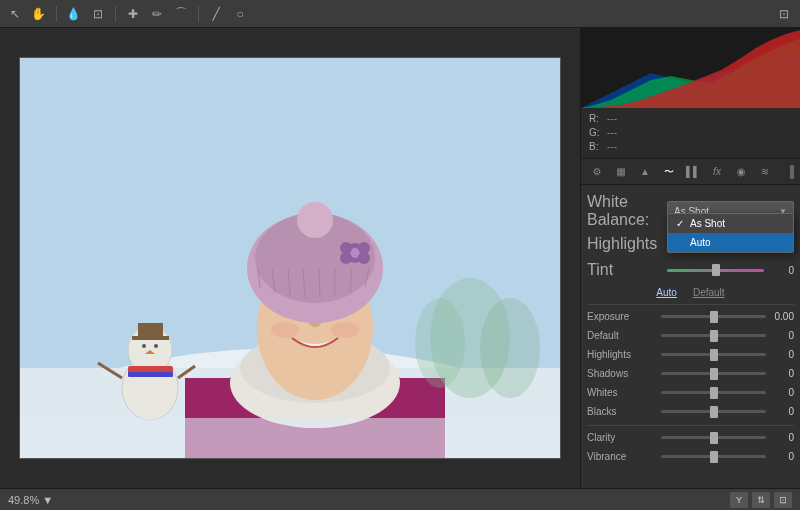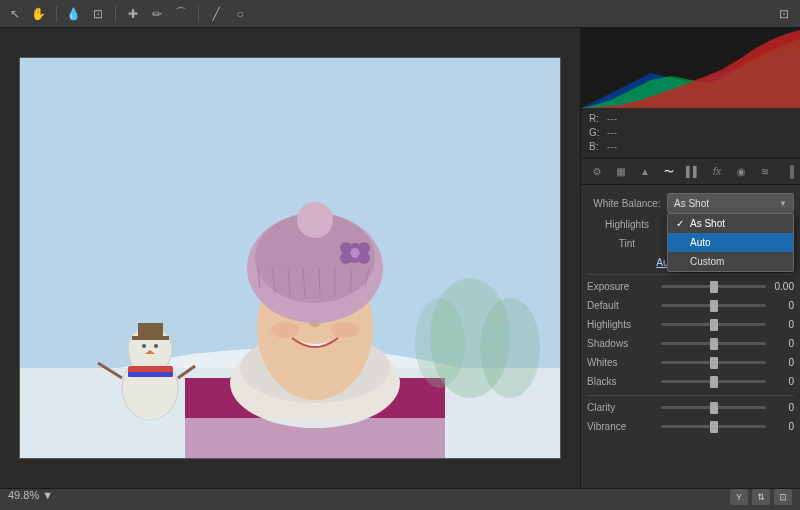--- a/index.html
+++ b/index.html
@@ -96,21 +96,21 @@
       overflow: hidden;
       position: relative;
     }
 
     
     .status-bar {
       height: 22px;
       background: #3c3c3c;
       border-top: 1px solid #1a1a1a;
       display: flex;
-      align-items: flex-start;
+      align-items: center;
       padding: 0 8px;
       gap: 6px;
       flex-shrink: 0;
     }
     .zoom-display {
       display: flex;
       align-items: center;
       gap: 3px;
       color: #bbb;
       font-size: 11px;
@@ -226,24 +226,23 @@
 
     
     .wb-row {
       display: flex;
       align-items: center;
       margin-bottom: 6px;
       position: relative;
     }
     .control-label {
       width: 80px;
-      font-size: 10px;
+      font-size: 16px;
       color: #aaa;
       flex-shrink: 0;
-      text-align: center;
     }
     .wb-dropdown {
       flex: 1;
       height: 20px;
       background: #555;
       border: 1px solid #666;
       border-radius: 2px;
       display: flex;
       align-items: center;
       justify-content: space-between;
@@ -534,24 +533,20 @@
 
         <div class="dropdown-menu">
           <div class="dropdown-item selected">
             <span class="check-mark">✓</span>
             <span>As Shot</span>
           </div>
           <div class="dropdown-item highlighted">
             <span class="check-mark"> </span>
             <span>Auto</span>
           </div>
-          <div class="dropdown-item">
-            <span class="check-mark"> </span>
-            <span>Custom</span>
-          </div>
         </div>
       </div>
 
       <div class="slider-row" style="margin-bottom:8px;">
         <span class="control-label">Highlights</span>
         <div class="adj-slider-wrap">
           <div class="adj-track temp-track" style="background: linear-gradient(to right, #5599ee, #ffdd66);">
             <div class="adj-thumb" style="left:42%;"></div>
           </div>
         </div>

